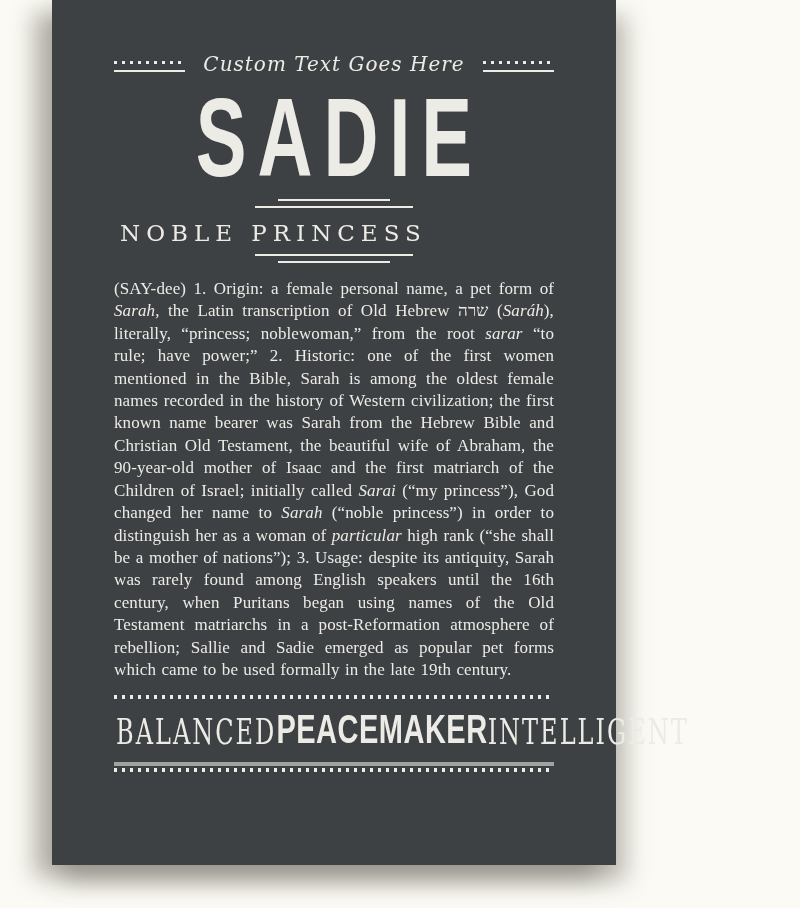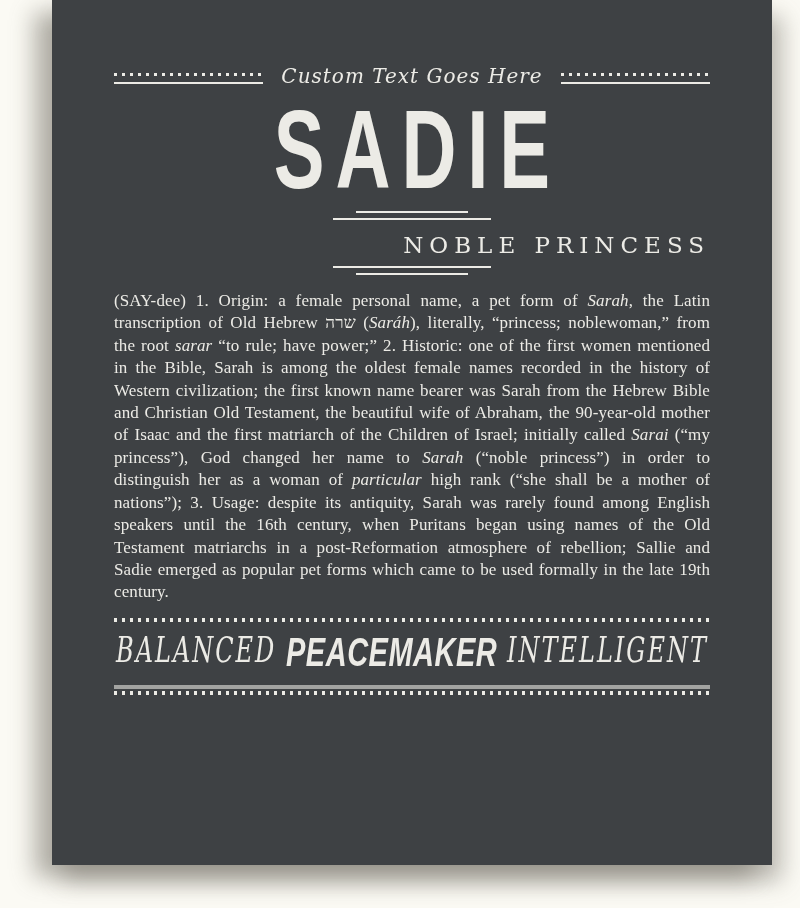--- a/index.html
+++ b/index.html
@@ -12,24 +12,24 @@
   html, body { margin: 0; padding: 0; }
   body {
     width: 800px; height: 908px;
     background: var(--bg);
     font-family: "Liberation Serif", serif;
     position: relative;
     overflow: hidden;
   }
   .poster {
     position: absolute; left: 52px; top: 0;
-    width: 720px; height: 865px;
+    width: 564px; height: 865px;
     background: var(--poster-bg);
     color: var(--txt);
-    padding: 12px 62px;
+    padding: 0 62px;
     box-shadow: -18px 12px 22px rgba(104,100,90,.48),
                  10px 16px 22px rgba(104,100,90,.42);
   }
   
   .header-row { display: flex; align-items: center; gap: 18px; padding-top: 52px; }
   .dotline {
     flex: 1; height: 11px;
     background:
       repeating-linear-gradient(90deg, var(--txt) 0 3px, transparent 3px 8px) top left / 100% 3px no-repeat,
       linear-gradient(var(--txt), var(--txt)) bottom left / 100% 2px no-repeat;
@@ -58,21 +58,21 @@
   
   .sep { display: flex; flex-direction: column; align-items: center; gap: 5px; }
   .sep-a { margin: 10px 0 12px; }
   .sep-b { margin: 8px 0 0; }
   .sep .line { height: 2px; background: var(--txt); }
   .line-short { width: 112px; }
   .line-long { width: 158px; }
   
   .name-meaning {
     margin: 12px 0 0;
-    text-align: right;
+    text-align: left;
     font-family: "DejaVu Serif", serif;
     font-weight: 400;
     font-size: 23px;
     letter-spacing: 6px;
     text-indent: 6px;
     white-space: nowrap;
   }
   
   .definition {
     margin: 15px 0 12px;
@@ -87,23 +87,22 @@
   .definition em { font-style: italic; }
   
   .dotsep {
     height: 4px;
     background: repeating-linear-gradient(90deg, var(--txt) 0 3px, transparent 3px 8px);
   }
   .dotsep-top { margin-top: 14px; }
   .dotsep-bottom { margin-top: 2px; }
   
   .trait-row {
-    display: flex; justify-content: space-between; align-items: flex-start;
+    display: flex; justify-content: space-between; align-items: flex-end;
     padding: 22px 2px 12px;
-    font-style: italic;
   }
   .rowline { height: 2px; background: var(--rule); }
   .t-slab {
     font-family: "DejaVu Serif", serif;
     font-weight: 400;
     font-size: 24px;
     letter-spacing: 2px;
     display: inline-block;
     line-height: 1;
     transform: scaleY(1.5);

